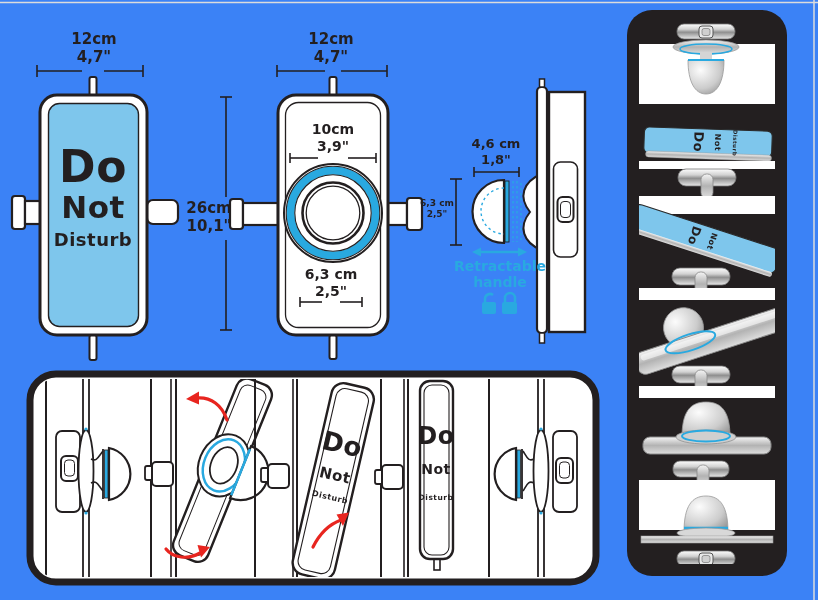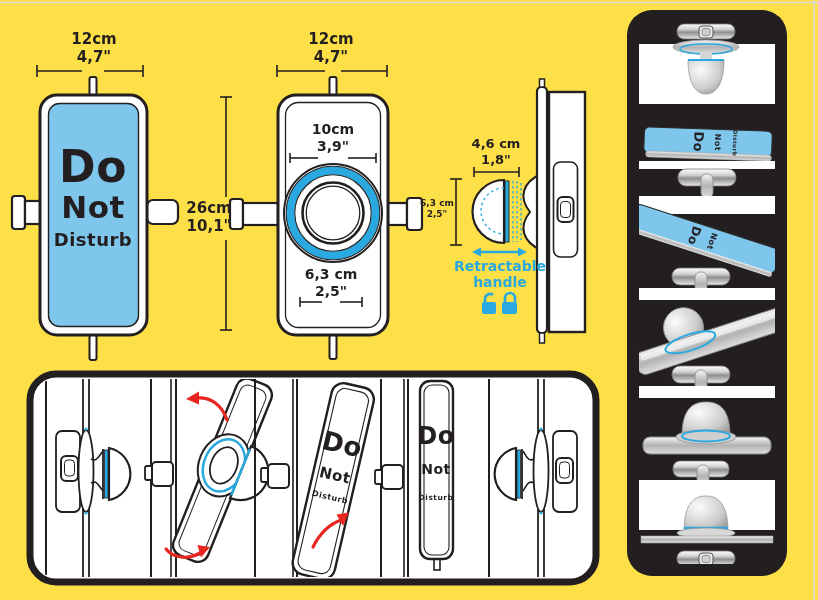--- a/index.html
+++ b/index.html
@@ -1,16 +1,16 @@
 <!DOCTYPE html>
 <html><head>
 <meta charset="utf-8">
 <style>
   html,body{margin:0;padding:0;background:#fff;}
-  #stage{position:relative;width:818px;height:600px;background:#fde047;overflow:hidden;}
+  #stage{position:relative;width:818px;height:600px;background:#3b82f6;overflow:hidden;}
   svg text{font-family:"DejaVu Sans","Liberation Sans",sans-serif;fill:#231f20;}
   .dt15{font-size:15px;font-weight:bold;text-anchor:middle;}
   .dt14{font-size:14px;font-weight:bold;text-anchor:middle;}
   .dt13{font-size:13px;font-weight:bold;text-anchor:middle;}
   .dt9{font-size:9px;font-weight:bold;text-anchor:middle;}
   .cap{font-size:14px;font-weight:bold;text-anchor:middle;fill:#29a9e0;}
   .signTxt{font-weight:bold;text-anchor:middle;letter-spacing:.5px;}
   .ln{stroke:#231f20;fill:none;}
   .lw{stroke:#231f20;fill:#fff;}
   .dim{stroke:#231f20;stroke-width:1.6;fill:none;}

